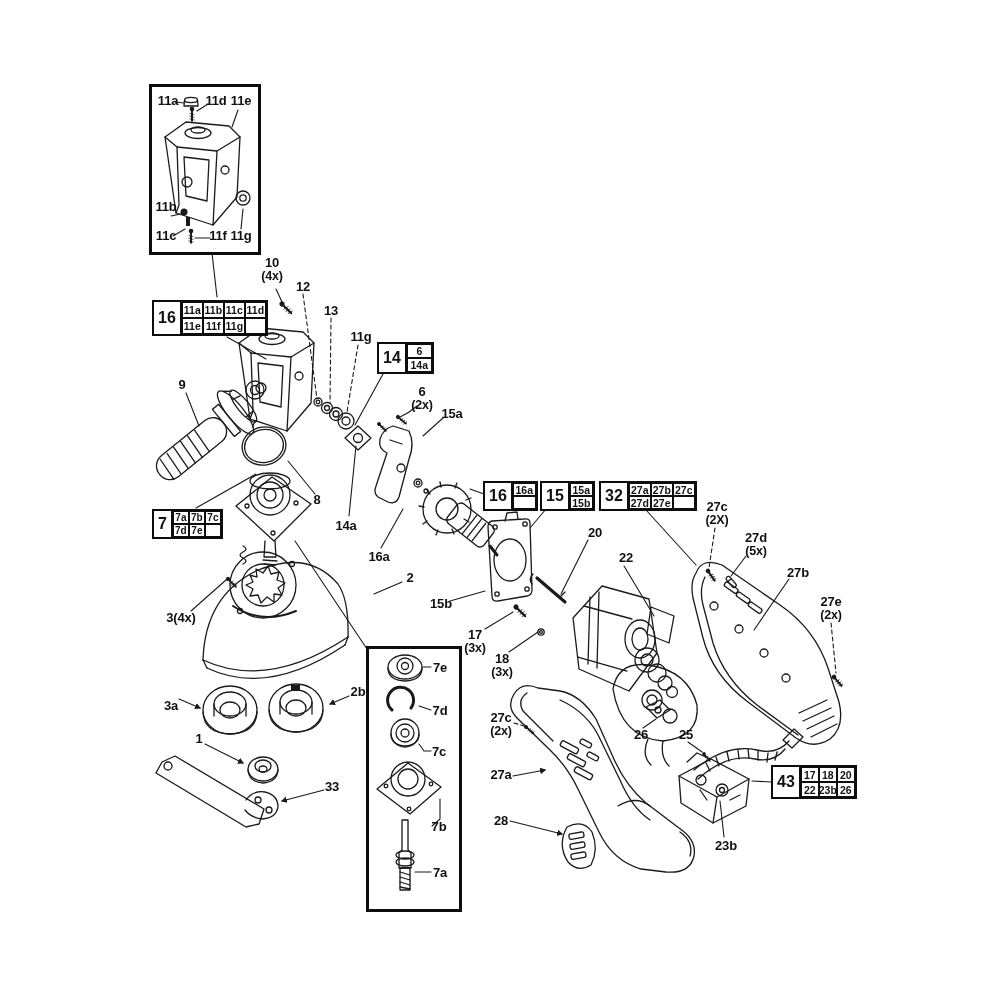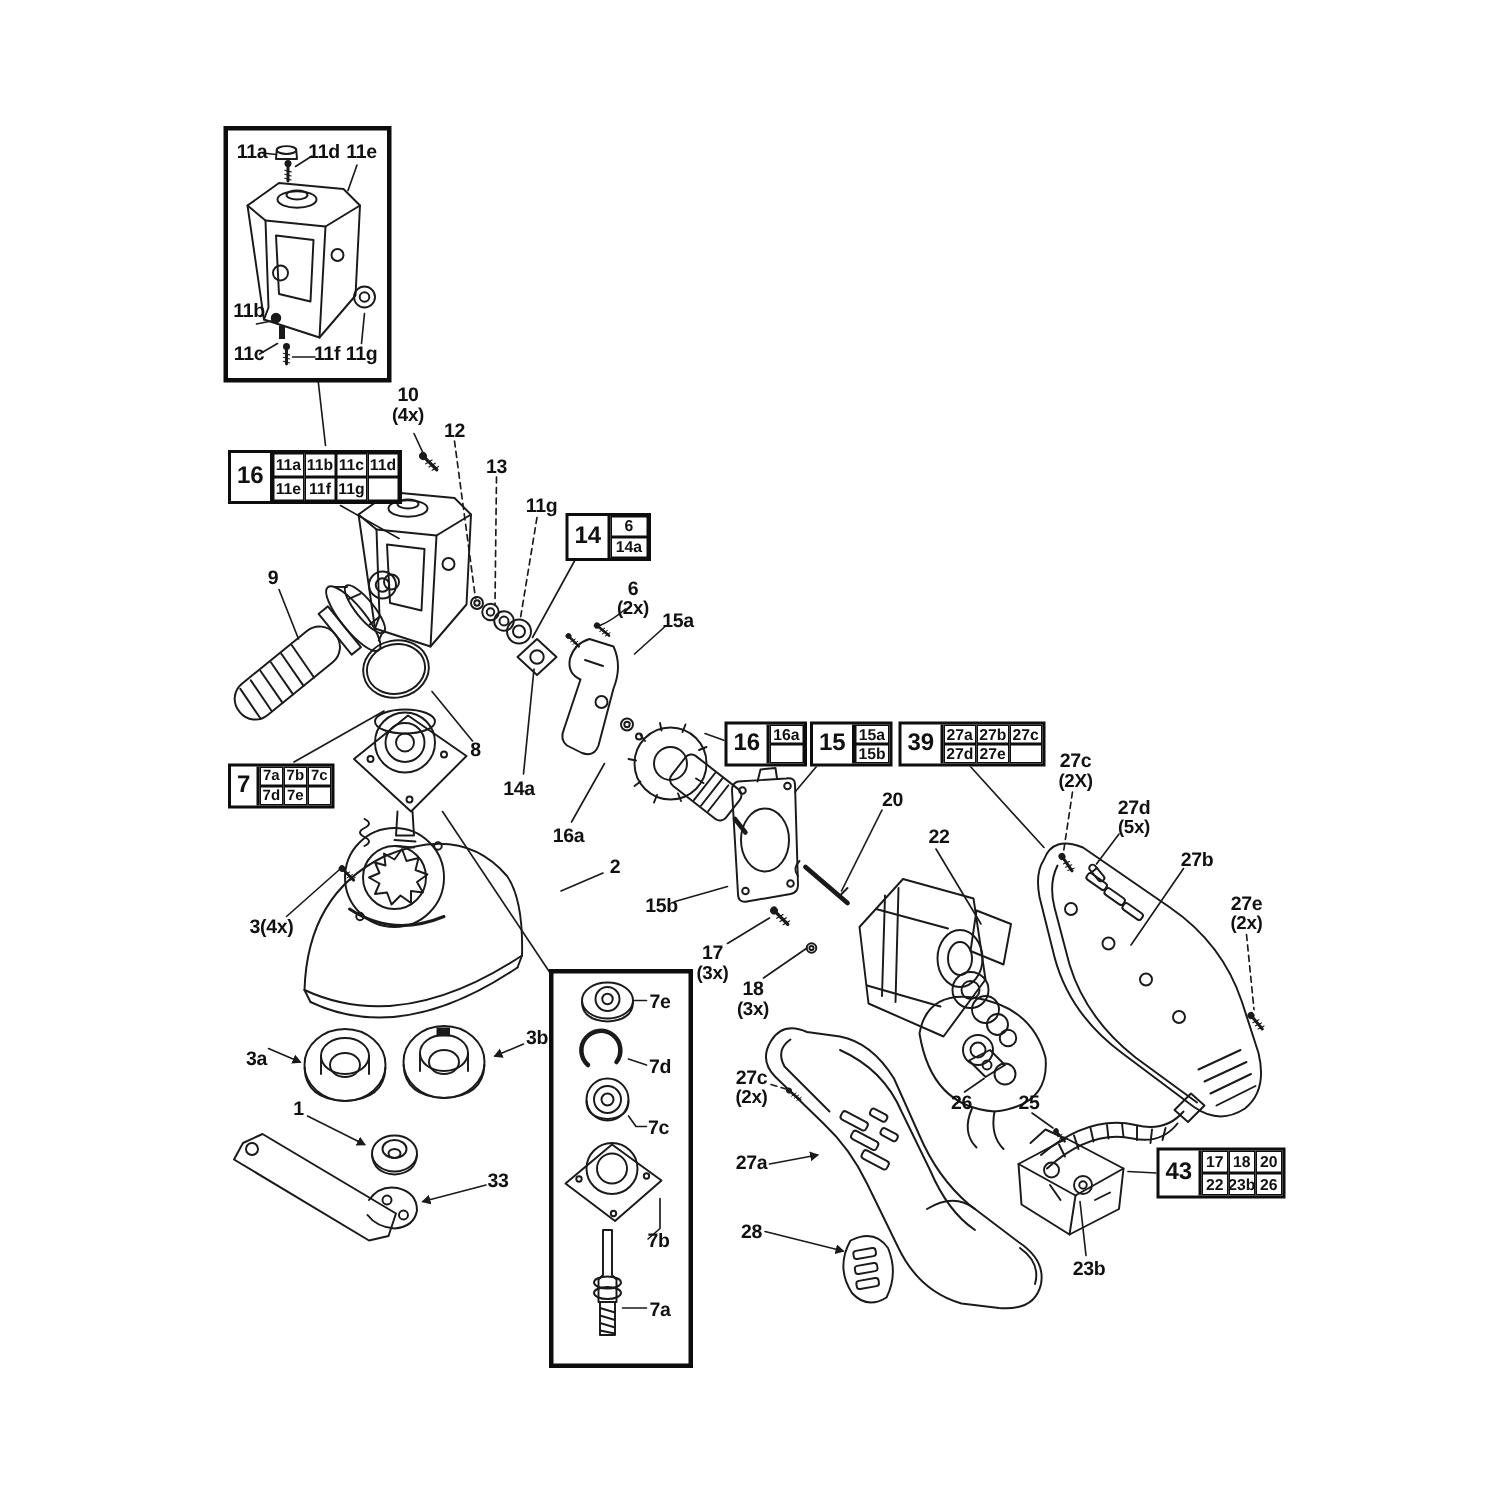--- a/index.html
+++ b/index.html
@@ -510,21 +510,21 @@
       <span class="t">27b</span>
     </div>
 <div class="lbl" style="left:831px;top:609px">
       <span class="t">27e</span>
       <span class="s">(2x)</span>
     </div>
 <div class="lbl" style="left:171px;top:706px">
       <span class="t">3a</span>
     </div>
 <div class="lbl" style="left:358px;top:692px">
-      <span class="t">3b</span>
+      <span class="t">2b</span>
     </div>
 <div class="lbl" style="left:199px;top:739px">
       <span class="t">1</span>
     </div>
 <div class="lbl" style="left:332px;top:787px">
       <span class="t">33</span>
     </div>
 <div class="lbl" style="left:501px;top:725px">
       <span class="t">27c</span>
       <span class="s">(2x)</span>
@@ -573,21 +573,21 @@
   </span>
 </div>
 <div class="co c15" style="left:540px;top:481px">
   <span class="key">15</span>
   <span class="grid">
     <i>15a</i>
         <i>15b</i>
   </span>
 </div>
 <div class="co c27" style="left:599px;top:481px">
-  <span class="key">39</span>
+  <span class="key">32</span>
   <span class="grid">
     <i>27a</i>
         <i>27b</i>
         <i>27c</i>
         <i>27d</i>
         <i>27e</i>
         <i></i>
   </span>
 </div>
 <div class="co c7" style="left:152px;top:509px">

